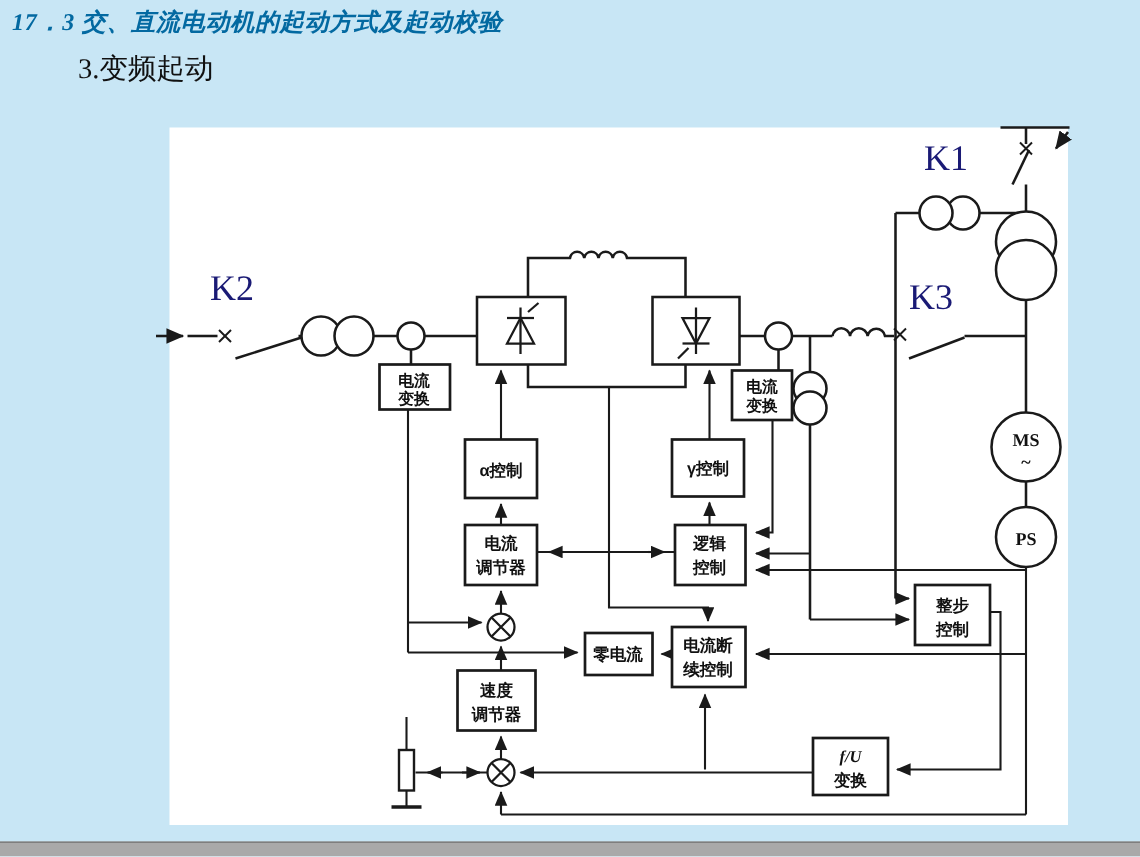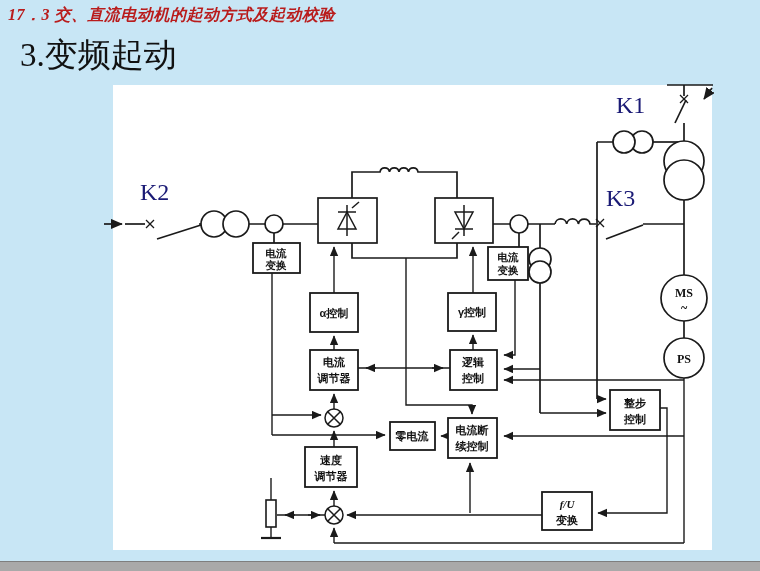--- a/index.html
+++ b/index.html
@@ -3,25 +3,25 @@
 <meta charset="utf-8">
 <style>
   html,body{margin:0;padding:0;}
   #slide{
     position:relative;width:760px;height:571px;overflow:hidden;
     background:#c8e6f5;font-family:"Liberation Sans",sans-serif;
   }
   #title{
     position:absolute;left:8px;top:5px;width:700px;
     font-family:"Liberation Serif",serif;font-size:16px;font-weight:bold;
-    font-style:italic;color:#b91c1c;letter-spacing:.5px;white-space:nowrap;
+    font-style:italic;color:#0369a1;letter-spacing:.5px;white-space:nowrap;
   }
   #subtitle{
-    position:absolute;left:20px;top:33px;
-    font-family:"Liberation Serif",serif;font-size:33px;color:#111;
+    position:absolute;left:52px;top:33px;
+    font-family:"Liberation Serif",serif;font-size:19px;color:#111;
   }
   #panel{position:absolute;left:113px;top:85px;width:599px;height:465px;background:#fff;}
   #diagram{position:absolute;left:0;top:0;}
   #bottombar{position:absolute;left:0;bottom:0;width:760px;height:9px;background:#a9a9a9;border-top:1px solid #7e7e7e;}
   svg text{user-select:none;}
   .blk{font-size:11px;font-weight:bold;fill:#111;text-anchor:middle;}
   .blk-sm{font-size:10.5px;font-weight:bold;fill:#111;text-anchor:middle;}
   .klabel{font-family:"Liberation Serif",serif;font-size:24px;fill:#1a1a75;}
   .mach{font-family:"Liberation Serif",serif;font-size:12px;font-weight:bold;fill:#111;text-anchor:middle;}
   .fu{font-family:"Liberation Serif",serif;font-style:italic;font-size:11px;font-weight:bold;fill:#111;text-anchor:middle;}

